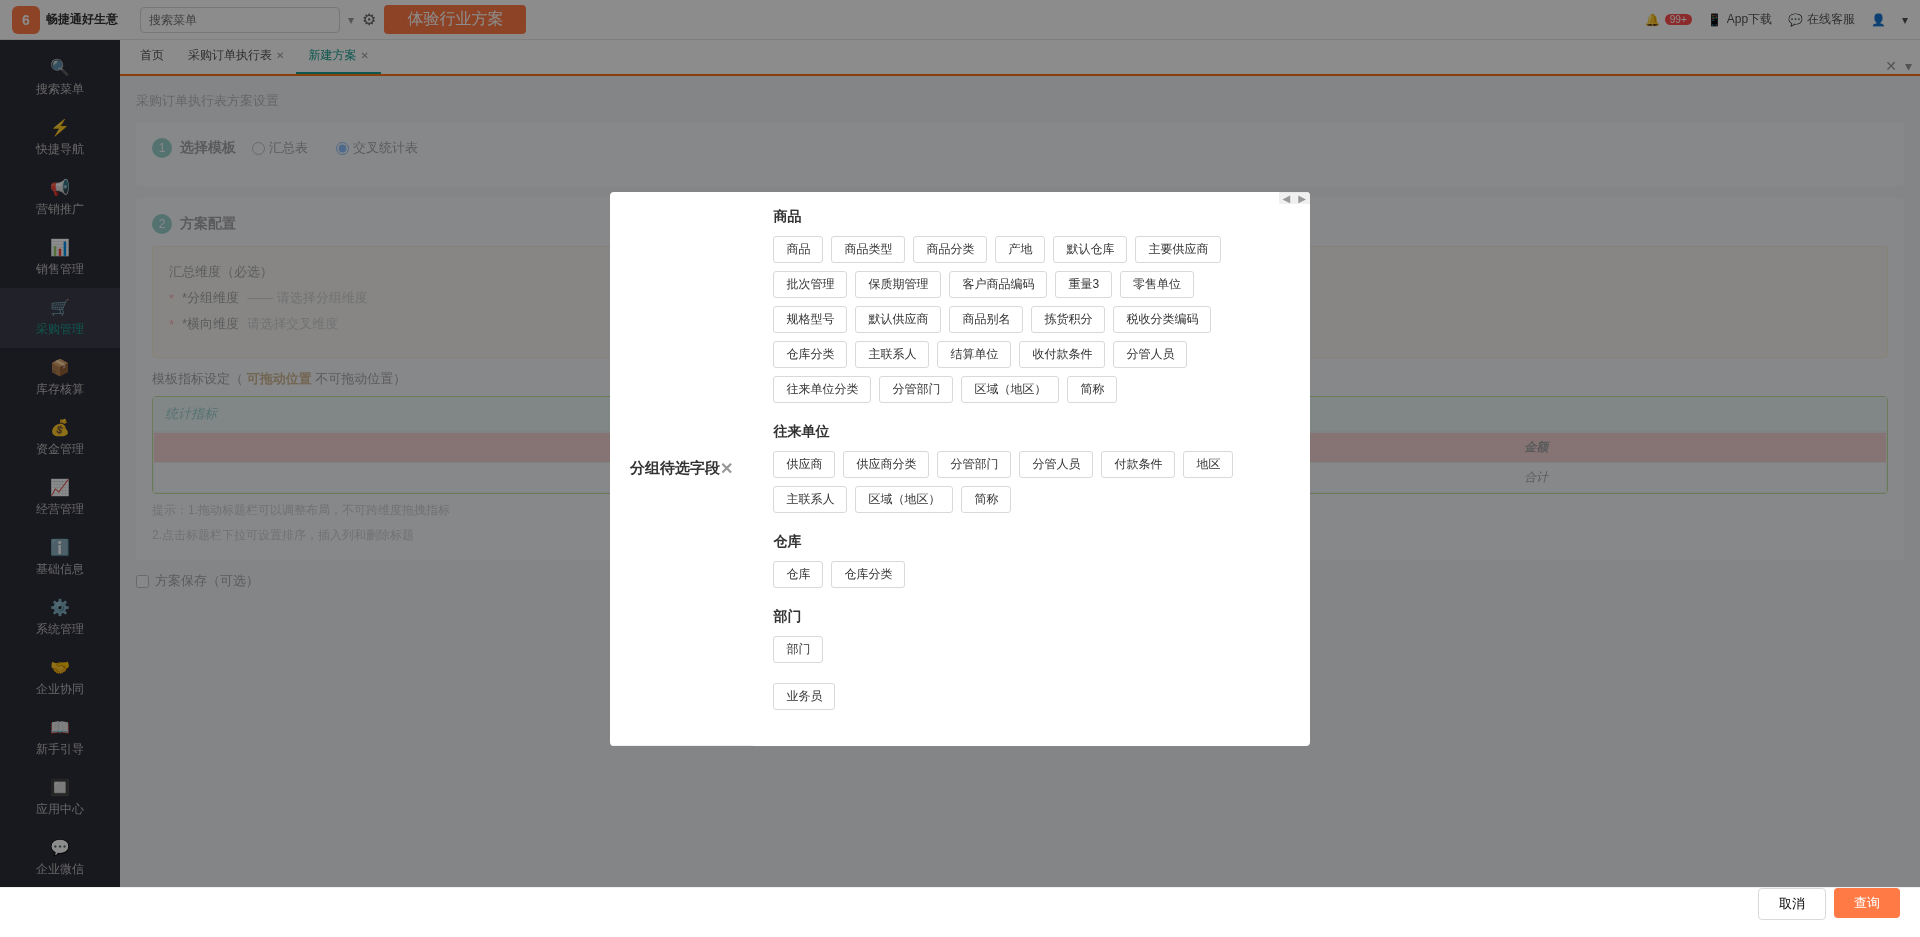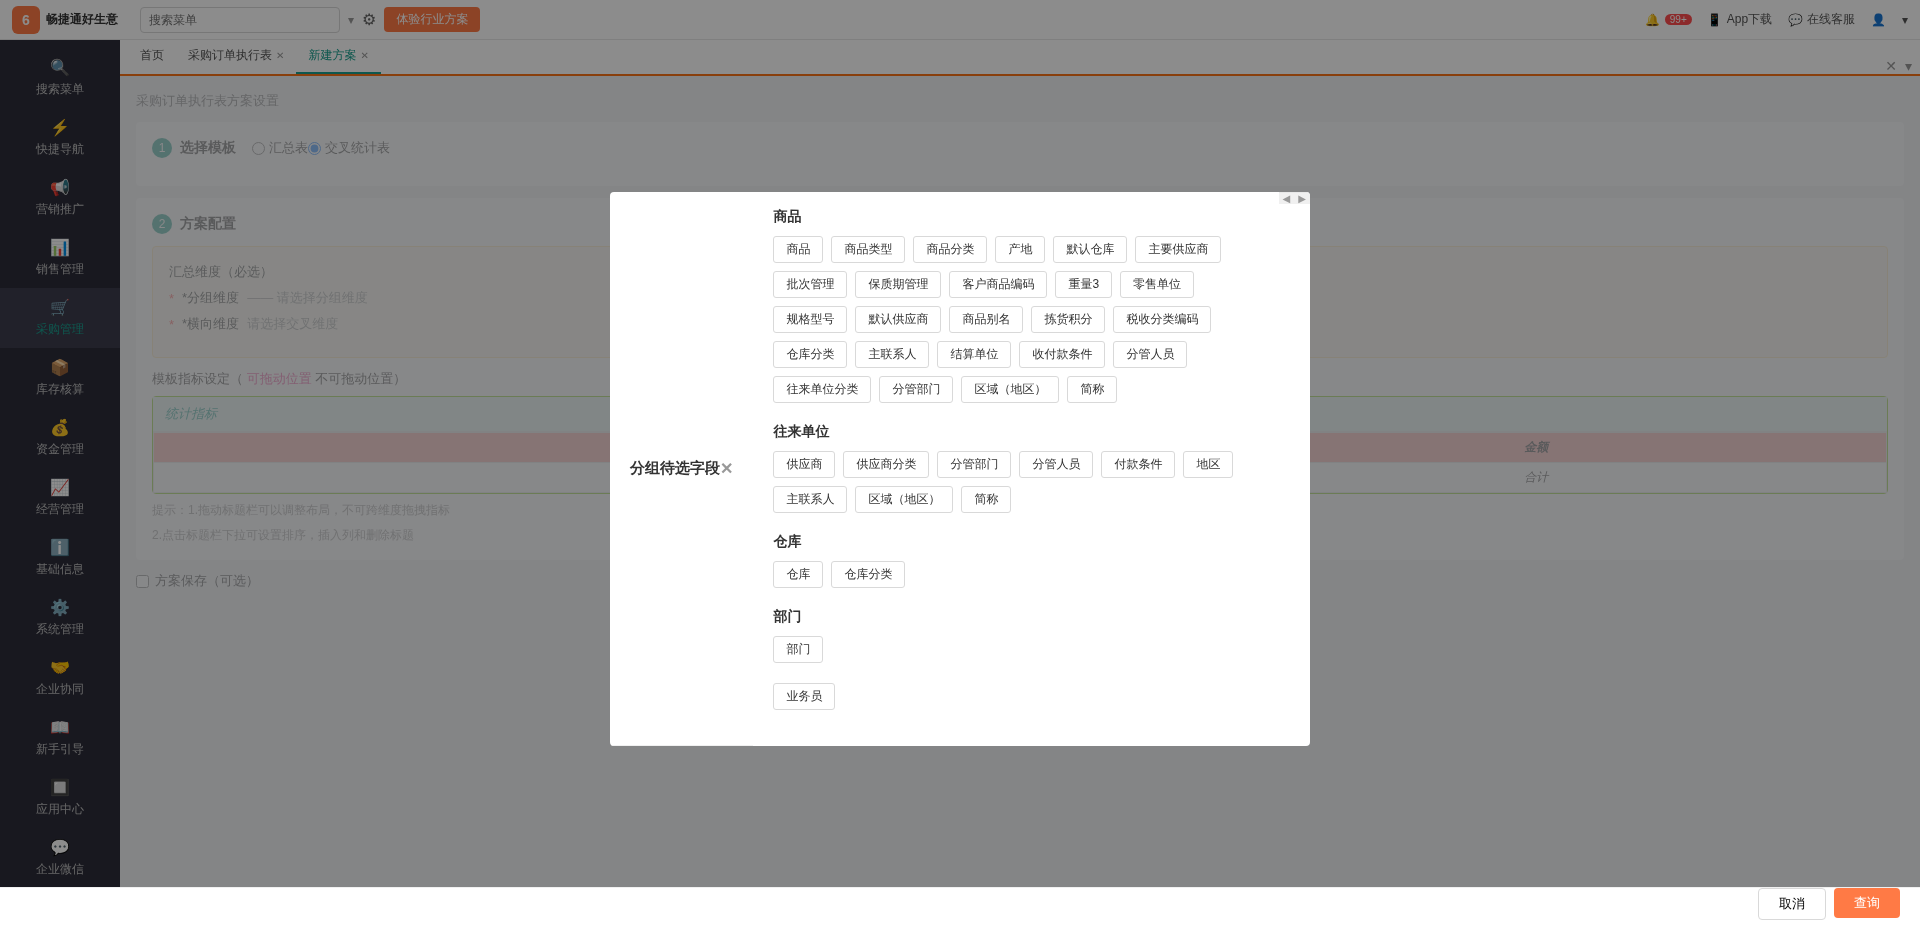--- a/index.html
+++ b/index.html
@@ -36,22 +36,22 @@
       border: 1px solid #d9d9d9;
       border-radius: 4px;
       padding: 0 8px;
       font-size: 12px;
     }
     .header-btn-try {
       background: #ff7a45;
       color: white;
       border: none;
       border-radius: 4px;
-      padding: 4px 12px;
-      font-size: 12px;
+      padding: 4px 23px;
+      font-size: 16px;
       cursor: pointer;
     }
     .header-right {
       margin-left: auto;
       display: flex; align-items: center; gap: 16px;
       font-size: 12px; color: #555;
     }
     .header-right-item { display: flex; align-items: center; gap: 4px; cursor: pointer; }
     .badge {
       background: #ff4d4f;
@@ -143,21 +143,21 @@
     }
     .step-badge {
       background: #1a9f8e;
       color: white;
       width: 20px; height: 20px;
       border-radius: 50%;
       display: flex; align-items: center; justify-content: center;
       font-size: 12px;
     }
     .section-title { font-size: 14px; font-weight: bold; }
-    .radio-group { display: flex; gap: 0; align-items: center; margin-left: 8px; justify-content: flex-end; }
+    .radio-group { display: flex; gap: 28px; align-items: center; margin-left: 8px; justify-content: flex-end; }
     .radio-label { display: flex; align-items: center; gap: 4px; font-size: 13px; cursor: pointer; }
 
     
     .modal-overlay {
       position: fixed;
       top: 0; left: 0; right: 0; bottom: 0;
       background: rgba(0,0,0,0.45);
       z-index: 1000;
       display: flex;
       align-items: center;
@@ -449,21 +449,21 @@
       </div>
       <div class="config-row" style="margin-top:8px;">
         <span style="color:#ff4d4f;">*</span>
         <span>*横向维度</span>
         <span style="color:#999;">请选择交叉维度</span>
       </div>
     </div>
 
     <div style="font-size:13px;color:#333;margin-bottom:8px;">
       <span>模板指标设定（</span>
-      <span style="color:#ec4899;">可拖动位置</span>
+      <span style="color:#a16207;font-weight:bold;">可拖动位置</span>
       <span>不可拖动位置）</span>
     </div>
 
     <div class="indicator-table-wrap">
       <div class="indicator-table-header">
         <span>统计指标</span>
       </div>
       <table class="stats-table">
         <thead>
           <tr>

